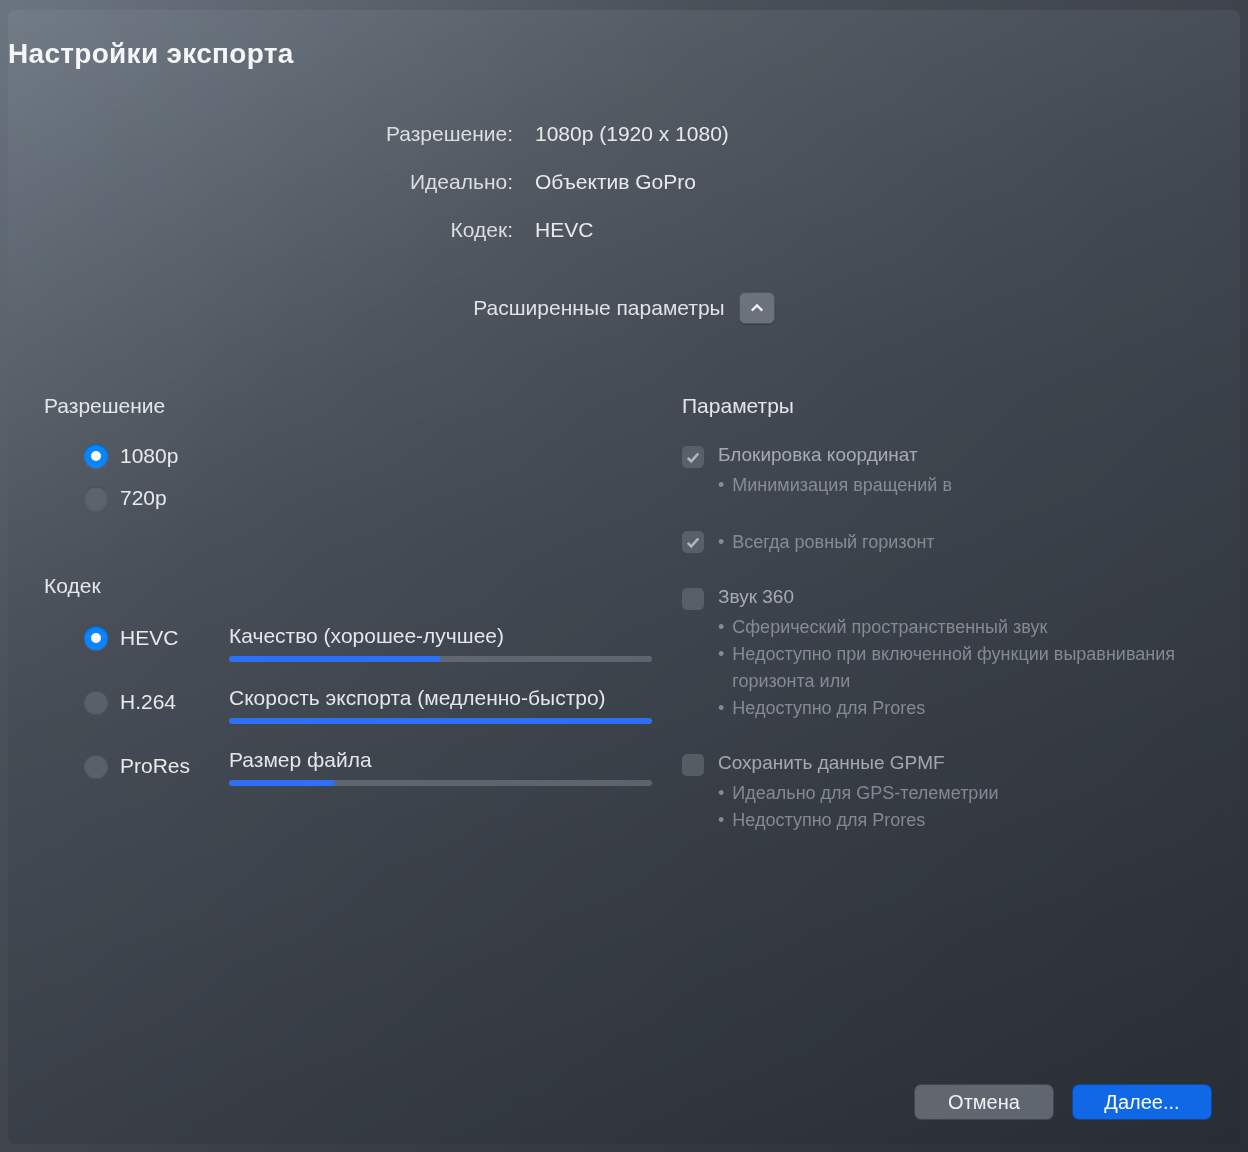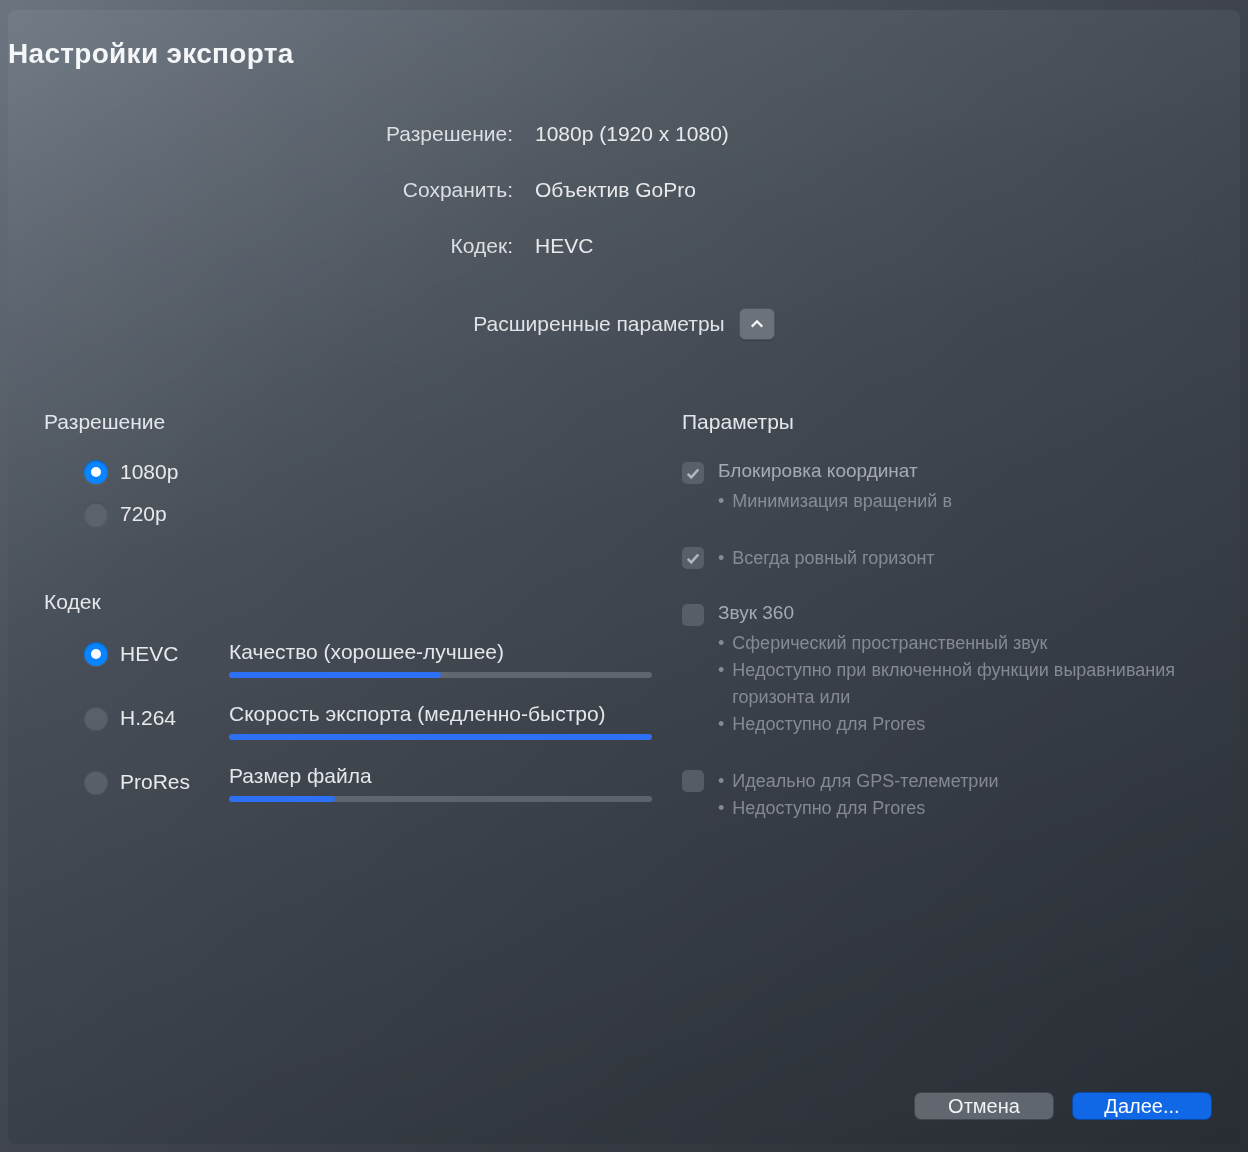--- a/index.html
+++ b/index.html
@@ -32,21 +32,21 @@
       font-size: 28px;
       font-weight: 600;
       padding-top: 28px;
       color: #f5f6f8;
       letter-spacing: 0.3px;
     }
     .summary {
       margin-top: 52px;
       display: flex;
       flex-direction: column;
-      gap: 32px;
+      gap: 24px;
     }
     .summary-row {
       display: flex;
       gap: 22px;
       font-size: 21px;
     }
     .summary-label {
       width: 505px;
       text-align: right;
       color: #dcdee2;
@@ -229,21 +229,21 @@
       margin-right: 2px;
     }
     .footer {
       display: flex;
       justify-content: flex-end;
       gap: 18px;
       padding: 0 28px 24px 0;
     }
     .btn {
       min-width: 140px;
-      height: 28px;
+      height: 36px;
       border-radius: 7px;
       font-size: 20px;
       display: flex;
       align-items: center;
       justify-content: center;
       cursor: pointer;
       border: 1px solid rgba(0,0,0,0.3);
     }
     .btn-cancel {
       background: rgba(115,120,130,0.75);
@@ -260,21 +260,21 @@
 
 <div class="dialog">
   <div class="title">Настройки экспорта</div>
 
   <div class="summary">
     <div class="summary-row">
       <div class="summary-label">Разрешение:</div>
       <div class="summary-value">1080p (1920 x 1080)</div>
     </div>
     <div class="summary-row">
-      <div class="summary-label">Сохранить:</div>
+      <div class="summary-label">Идеально:</div>
       <div class="summary-value">Объектив GoPro</div>
     </div>
     <div class="summary-row">
       <div class="summary-label">Кодек:</div>
       <div class="summary-value">HEVC</div>
     </div>
   </div>
 
   <div class="advanced-toggle">
     <div class="advanced-label">Расширенные параметры</div>
@@ -381,20 +381,21 @@
               <div class="bullet">Сферический пространственный звук</div>
               <div class="bullet">Недоступно при включенной функции выравнивания горизонта или</div>
               <div class="bullet">Недоступно для Prores</div>
             </div>
           </div>
         </div>
 
         <div class="param-item">
           <div class="checkbox"></div>
           <div class="param-content">
+            <div class="param-title">Сохранить данные GPMF</div>
             <div class="param-desc">
               <div class="bullet">Идеально для GPS-телеметрии</div>
               <div class="bullet">Недоступно для Prores</div>
             </div>
           </div>
         </div>
 
       </div>
     </div>
   </div>

